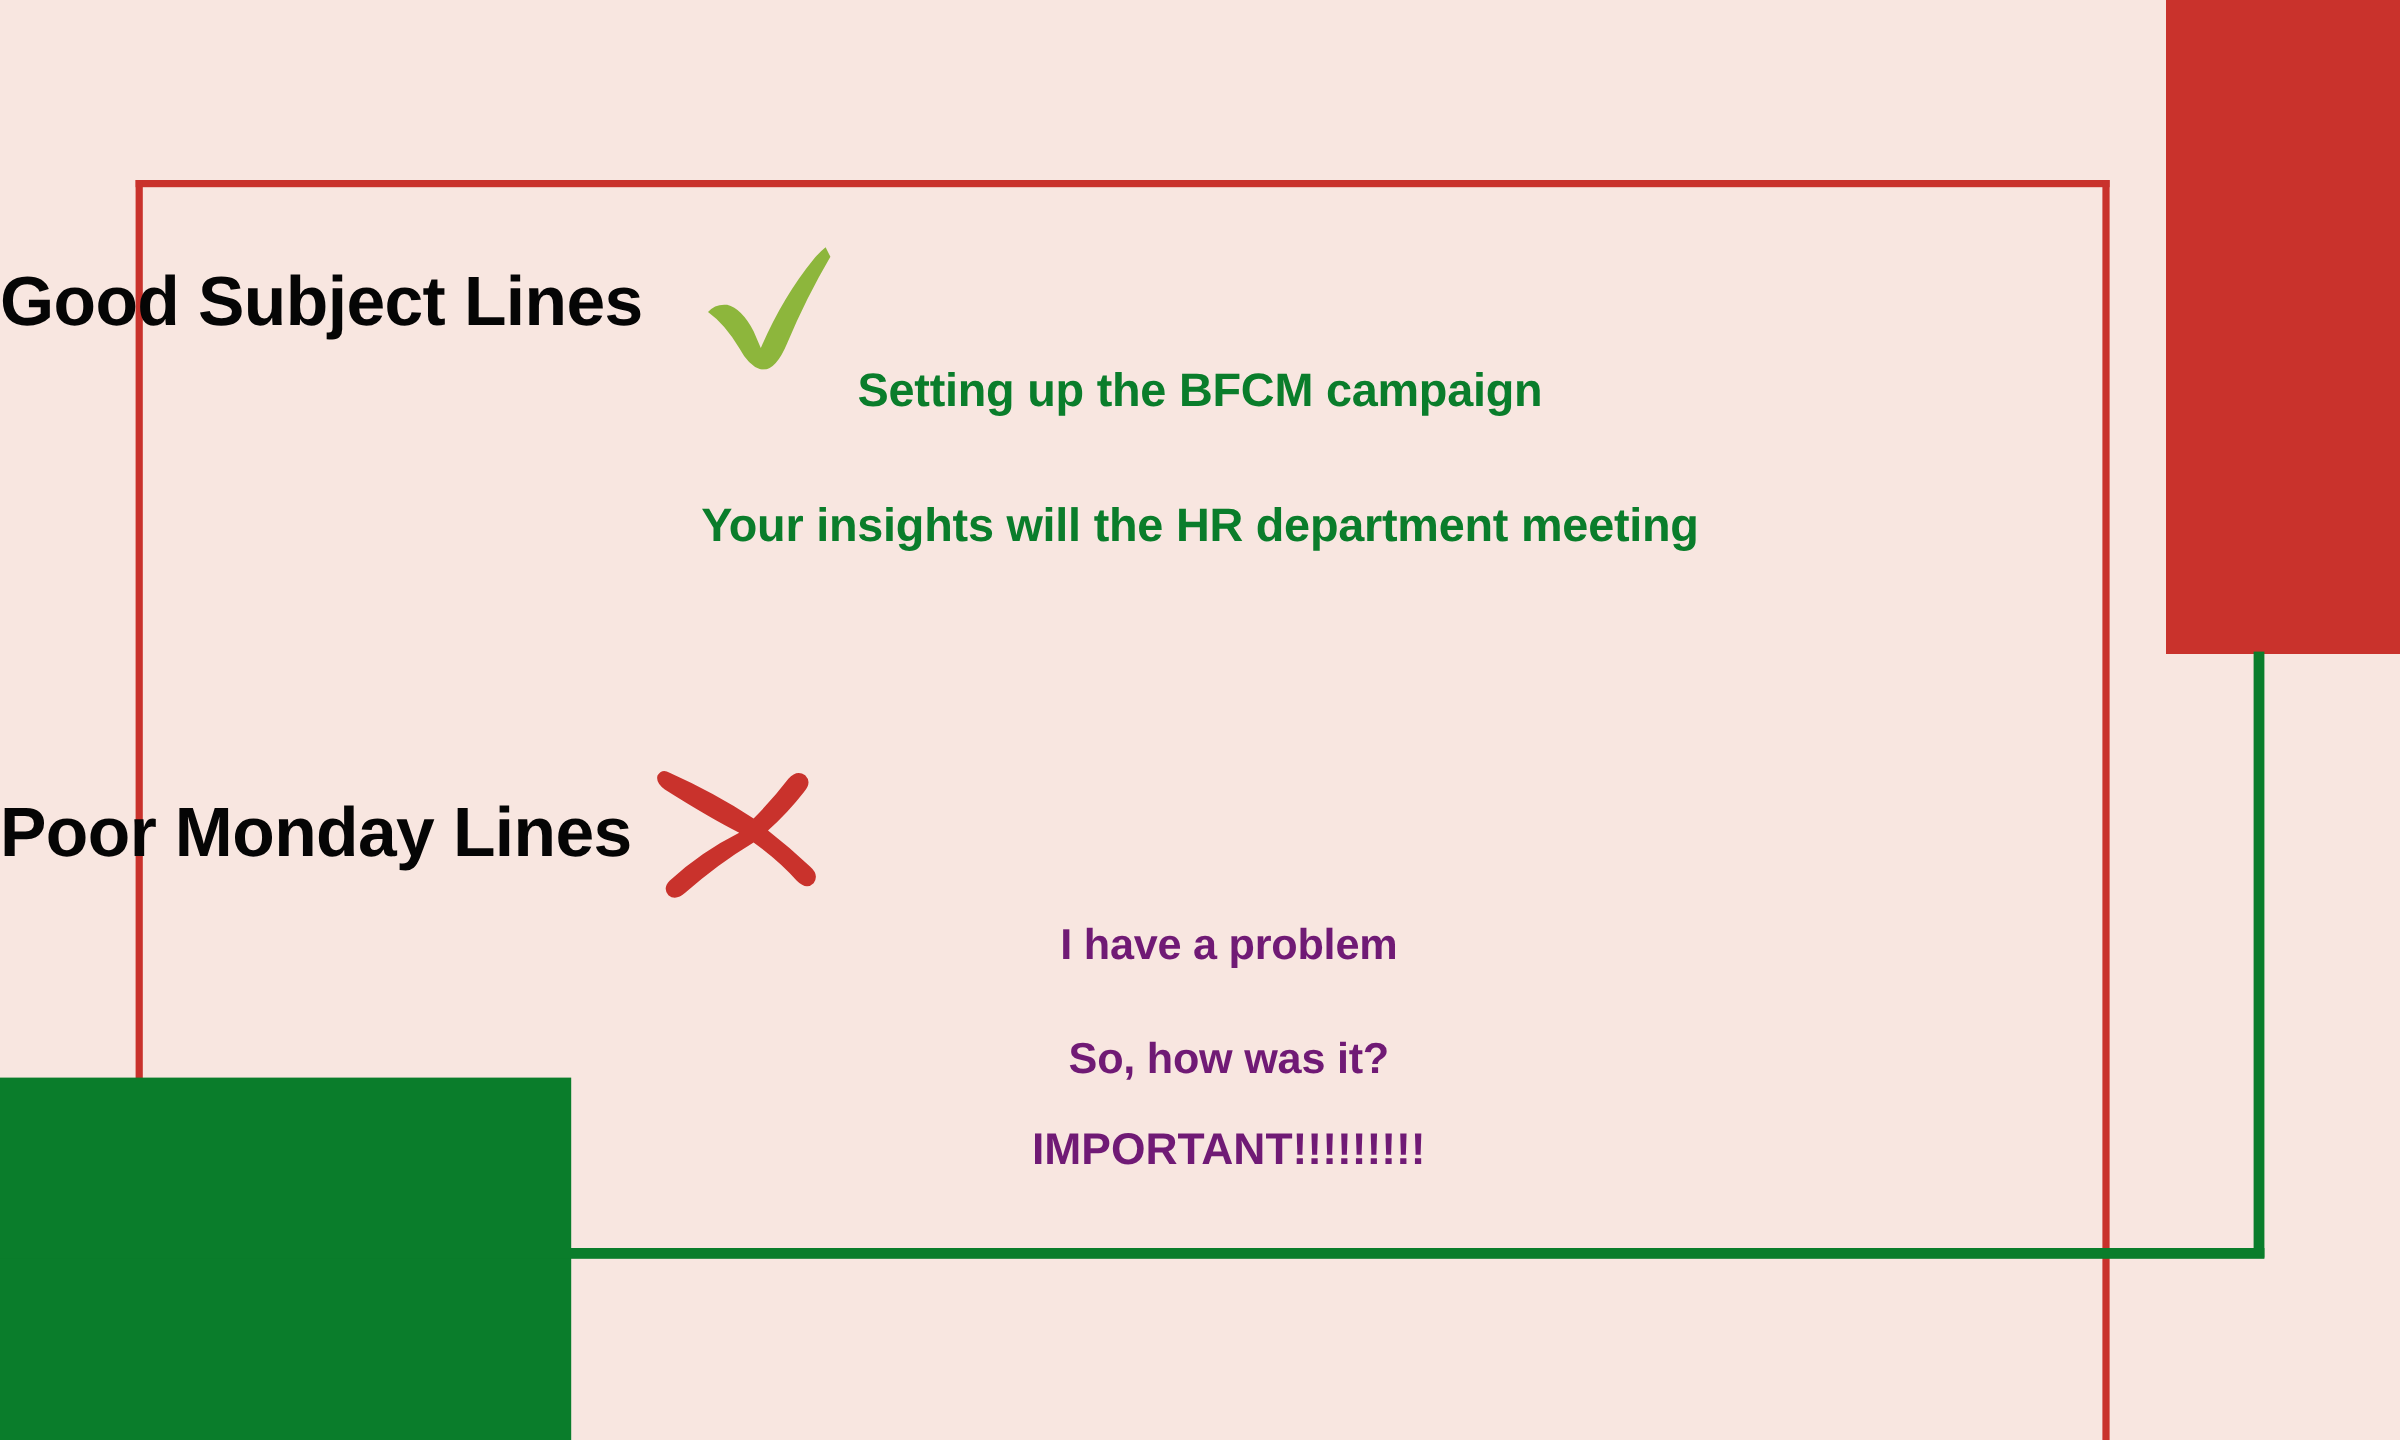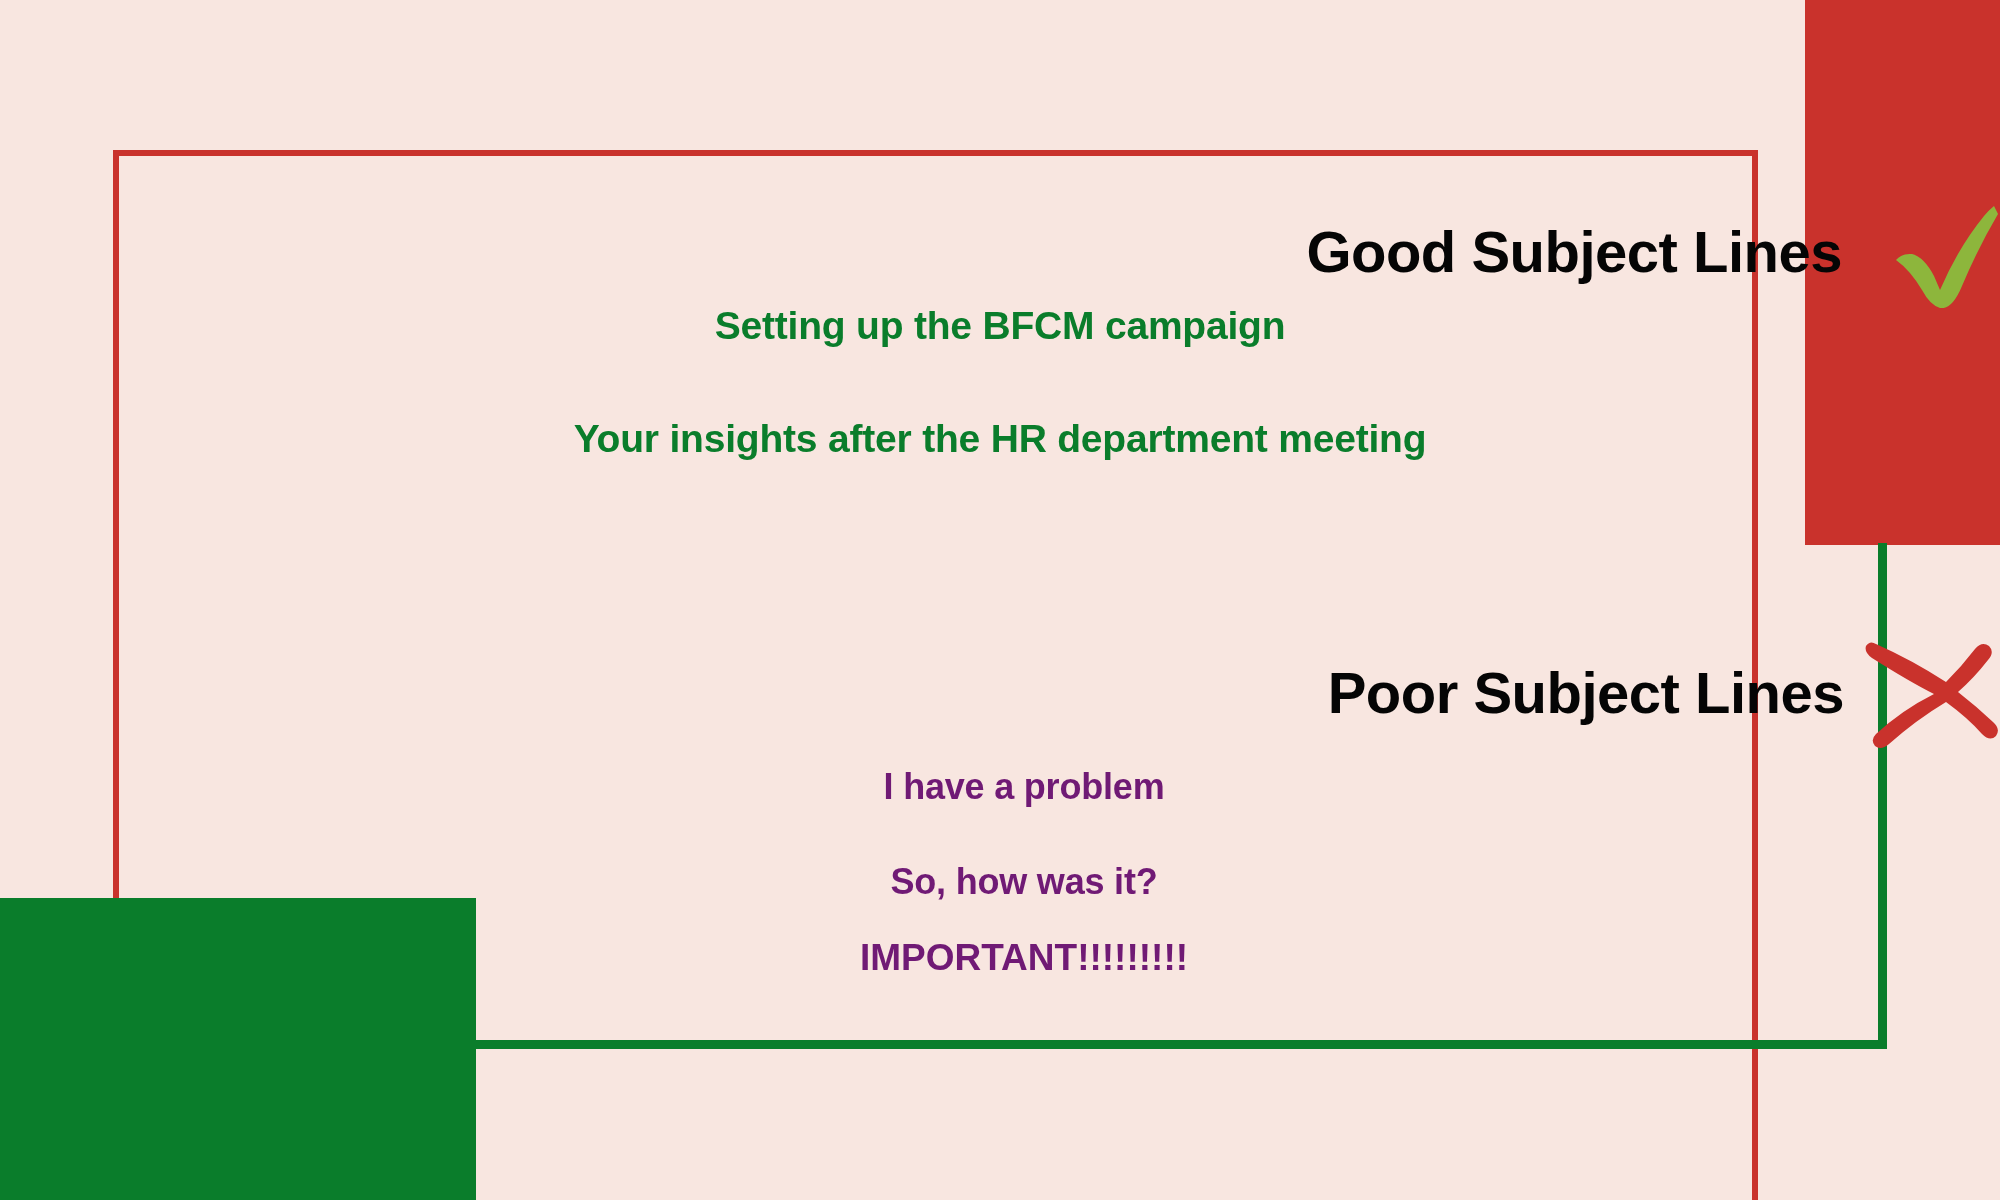--- a/index.html
+++ b/index.html
@@ -114,21 +114,21 @@
   
   #good-heading { left: 0; width: 2000px; top: 190px; }
   #good-heading .inner {
     display: inline-flex;
     align-items: center;
     gap: 46px;
   }
   .heading-center {
     position: absolute;
     width: 2000px;
-    text-align: right;
+    text-align: left;
   }
 
   .check-icon { display: block; }
   .cross-icon { display: block; }
 
   #poor-heading { left: 0; width: 2000px; top: 628px; }
   #poor-heading .inner {
     display: inline-flex;
     align-items: center;
     gap: 6px;
@@ -153,26 +153,26 @@
         <span class="check-icon">
           <svg width="112" height="118" viewBox="0 0 112 118">
             <path d="M8 70 Q14 63 24 64 Q36 67 46 86 L52 100 Q70 58 96 26 Q101 20 106 16 L110 24 Q90 58 74 96 Q64 120 52 118 Q42 115 34 100 Q22 80 8 70 Z" fill="#8DB63C"></path>
           </svg>
         </span>
       </span>
     </div>
 
     <div class="subject-line good-line" style="top:304px">Setting up the BFCM campaign</div>
 
-    <div class="subject-line good-line" style="top:417px">Your insights after the HR department meeting</div>
+    <div class="subject-line good-line" style="top:417px">Your insights will the HR department meeting</div>
 
 
     <div class="heading-center" id="poor-heading">
       <span class="inner">
-        <span class="heading-text">Poor Subject Lines</span>
+        <span class="heading-text">Poor Monday Lines</span>
         <span class="cross-icon">
           <svg width="150" height="125" viewBox="0 0 150 125">
             <path d="M26 16 Q20 12 16 18 Q14 24 22 30 Q60 54 84 66 Q52 82 26 106 Q20 112 25 118 Q31 123 39 116 Q66 92 96 74 Q118 90 132 106 Q140 114 146 108 Q151 101 143 94 Q126 78 108 64 Q124 50 138 32 Q145 24 139 18 Q132 13 125 21 Q112 38 96 54 Q62 32 26 16 Z" fill="#C9322C"></path>
           </svg>
         </span>
       </span>
     </div>
 
     <div class="subject-line poor-line" style="top:766px">I have a problem</div>
 

